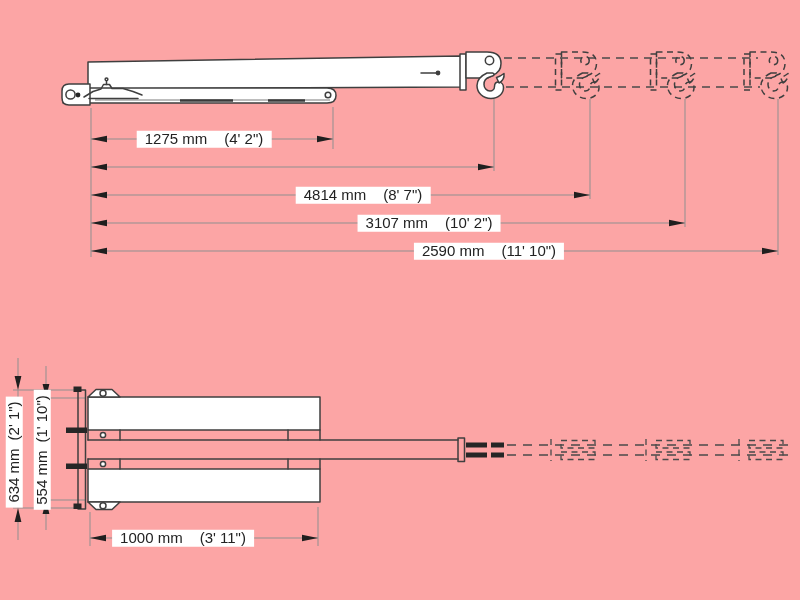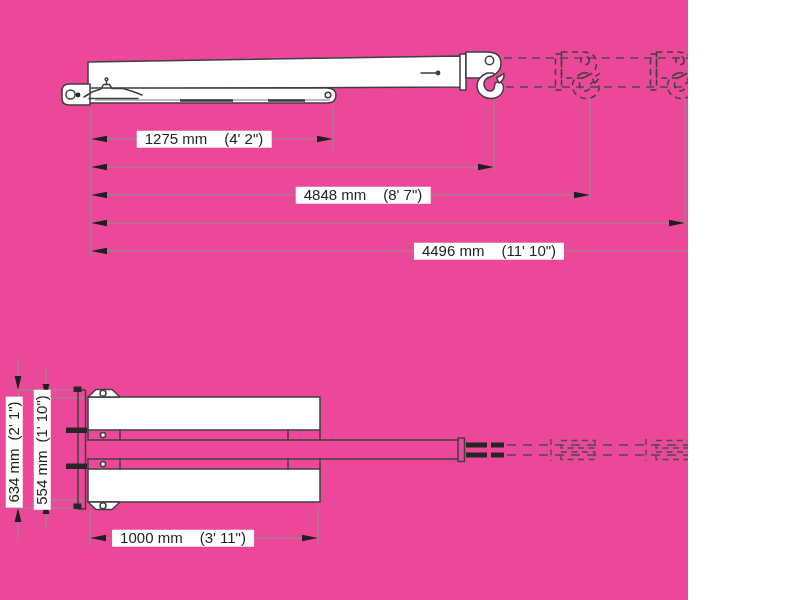--- a/index.html
+++ b/index.html
@@ -1,16 +1,16 @@
 <!DOCTYPE html>
 <html><head>
 <meta charset="utf-8">
 <style>
   html,body{margin:0;padding:0;background:#ffffff;}
-  .canvas{position:relative;width:688px;height:600px;background:#ec4899;overflow:hidden;
+  .canvas{position:relative;width:800px;height:600px;background:#fca5a5;overflow:hidden;
           font-family:"Liberation Sans", sans-serif;}
   .canvas svg{position:absolute;left:0;top:0;}
   .dim-label{position:absolute;transform:translate(-50%,-50%);background:#ffffff;
              color:#222222;font-size:15px;white-space:nowrap;display:flex;gap:17px;
              padding:0 8px;line-height:1.1;}
   .dim-label.rot{transform:translate(-50%,-50%) rotate(-90deg);gap:8px;padding:0 5px;}
   .part{stroke:#3f3f3f;stroke-width:1.5;fill:#ffffff;stroke-linejoin:round;stroke-linecap:round;}
   .partline{stroke:#3f3f3f;stroke-width:1.5;fill:none;stroke-linejoin:round;stroke-linecap:round;}
   .thin{stroke:#6b6b6b;stroke-width:.9;fill:none;}
   .darkfill{fill:#262626;stroke:none;}
@@ -148,25 +148,29 @@
           <rect x="749" y="452" width="34" height="7.5"></rect>
     </g>
   </g>
 </svg>
 
 <div class="dim-label" style="left:204px;top:139px">
   <span>1275 mm</span>
   <span>(4' 2")</span>
 </div>
 <div class="dim-label" style="left:363px;top:195px">
-  <span>4848 mm</span>
+  <span>4814 mm</span>
   <span>(8' 7")</span>
 </div>
+<div class="dim-label" style="left:429px;top:223px">
+  <span>3107 mm</span>
+  <span>(10' 2")</span>
+</div>
 <div class="dim-label" style="left:489px;top:251px">
-  <span>4496 mm</span>
+  <span>2590 mm</span>
   <span>(11' 10")</span>
 </div>
 
 <div class="dim-label rot" style="left:14px;top:452px">
   <span>634 mm</span>
   <span>(2' 1")</span>
 </div>
 <div class="dim-label rot" style="left:42px;top:450px">
   <span>554 mm</span>
   <span>(1' 10")</span>

